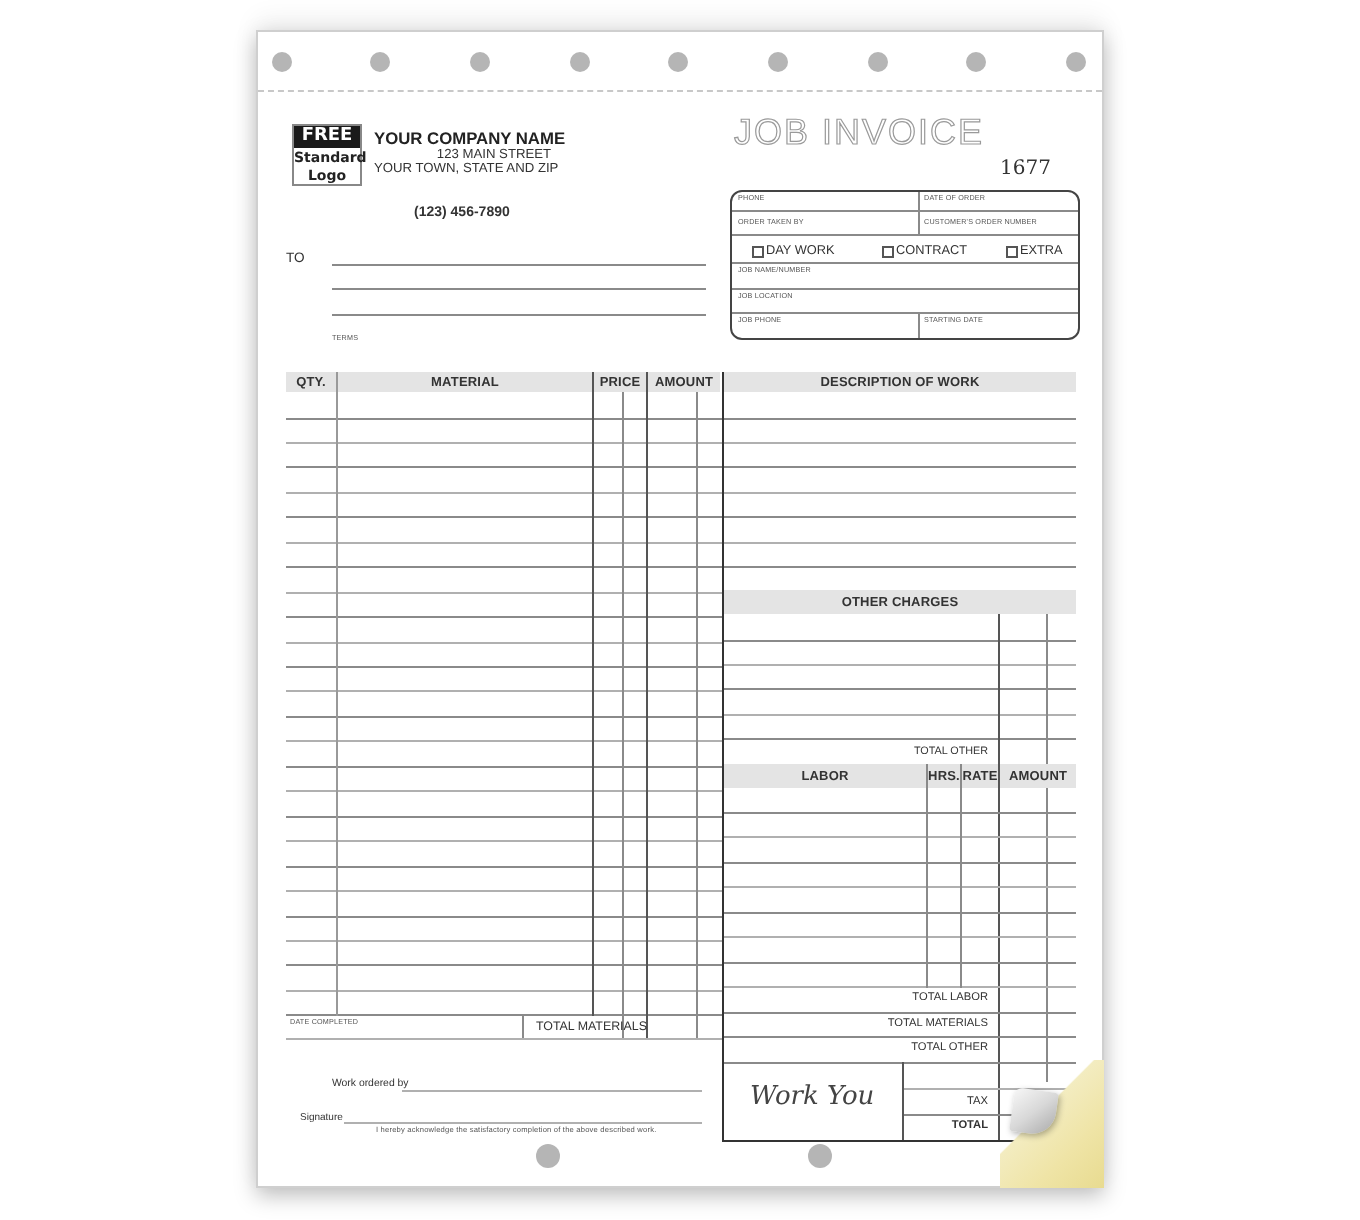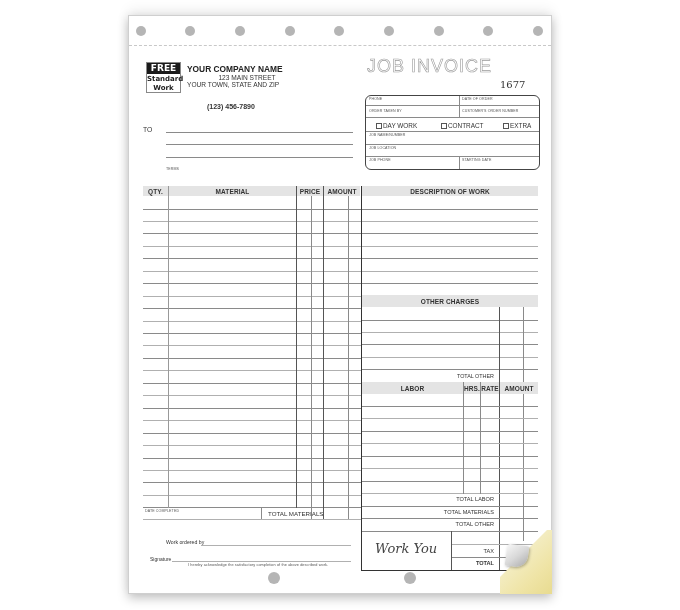--- a/index.html
+++ b/index.html
@@ -56,21 +56,21 @@
 <div class="hole" style="left:334px;top:26px"></div>
 <div class="hole" style="left:384px;top:26px"></div>
 <div class="hole" style="left:434px;top:26px"></div>
 <div class="hole" style="left:483px;top:26px"></div>
 <div class="hole" style="left:533px;top:26px"></div>
 <div class="perf"></div>
 
 <div class="logo">
   <div class="free">FREE</div>
   <div class="std" style="margin-top:1px">Standard</div>
-  <div class="std">Work</div>
+  <div class="std">Logo</div>
 </div>
 
 <div class="abs" style="left:187px;top:64px;font-size:8.4px;font-weight:bold;color:#222;white-space:nowrap">YOUR COMPANY NAME</div>
 <div class="abs" style="left:187px;top:74px;width:120px;text-align:center;font-size:6.6px;color:#333;white-space:nowrap">123 MAIN STREET</div>
 <div class="abs" style="left:187px;top:81px;font-size:6.6px;color:#333;white-space:nowrap">YOUR TOWN, STATE AND ZIP</div>
 <div class="abs" style="left:207px;top:103px;font-size:7px;font-weight:bold;color:#333;white-space:nowrap">(123) 456-7890</div>
 
 <div class="abs" style="left:143px;top:126px;font-size:6.8px;color:#333">TO</div>
 <div class="hline" style="left:166px;top:132px;width:187px"></div>
 <div class="hline" style="left:166px;top:144px;width:187px"></div>

